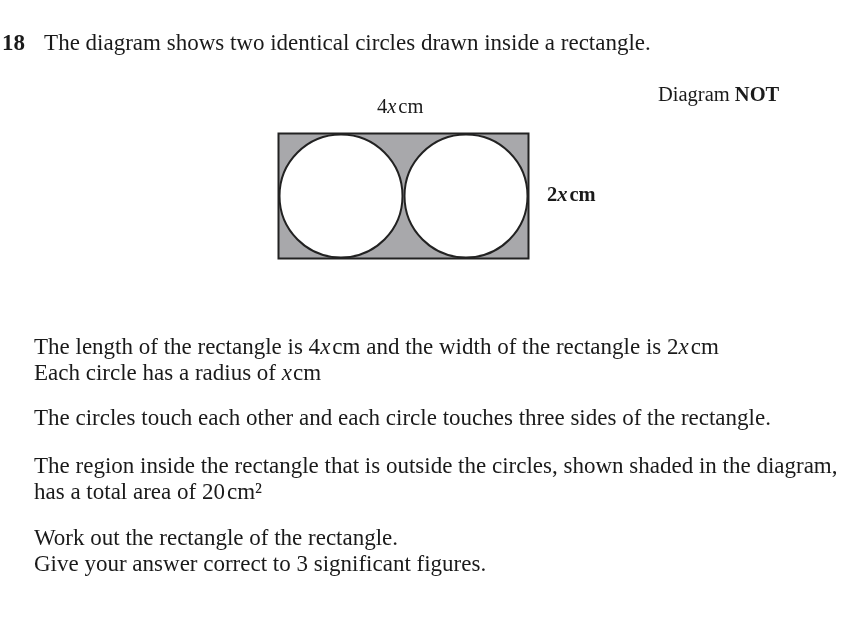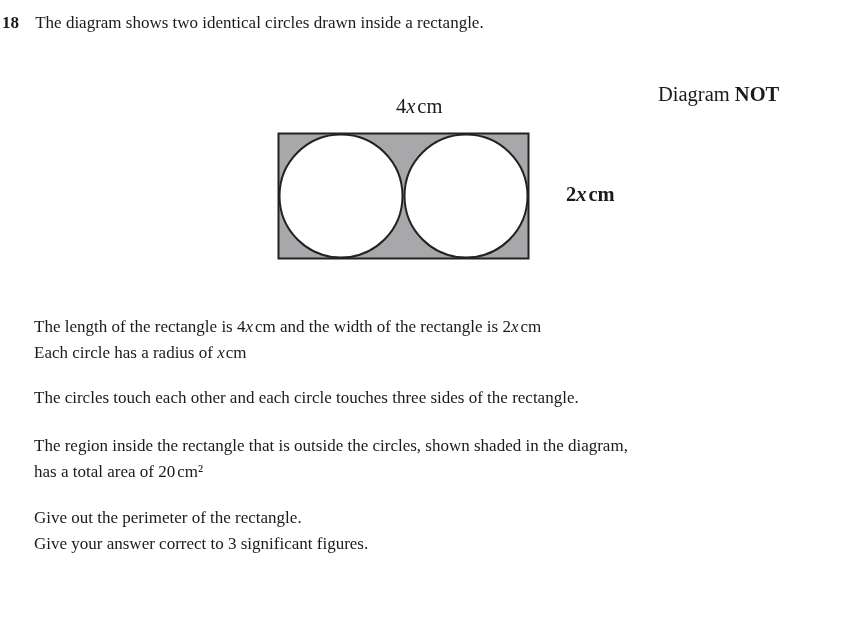--- a/index.html
+++ b/index.html
@@ -2,23 +2,23 @@
 <html><head>
 <meta charset="utf-8">
 <style>
   html, body { margin: 0; padding: 0; }
   body {
     width: 842px; height: 631px; background: #ffffff; position: relative; overflow: hidden;
     font-family: "Liberation Serif", "DejaVu Serif", serif; color: #1a1a1a;
   }
   .abs { position: absolute; white-space: nowrap; }
   .qnum { font-weight: bold; }
-  .line { font-size: 17px; line-height: 24px; }
+  .line { font-size: 23px; line-height: 24px; margin-top: 20px; }
   .diagram { position: absolute; left: 270px; top: 85px; width: 360px; height: 190px; }
-  .label { font-size: 20.5px; margin-left: 19px; }
+  .label { font-size: 20.5px; }
   .note { font-size: 20.5px; line-height: 26px; }
   .note b { font-weight: bold; }
   i.var { font-style: italic; }
 </style>
 </head>
 <body>
 
 <div class="abs line" style="left:2px; top:11px;">
   <span class="qnum">18</span>
   <span style="display:inline-block;width:8px;"></span>
@@ -47,14 +47,14 @@
   <span>The length of the rectangle is 4</span><i class="var">x</i><span style="margin-left:2px;">cm and the width of the rectangle is 2</span><i class="var">x</i><span style="margin-left:2px;">cm</span>
 </div>
 <div class="abs line" style="left:34px; top:341px;">
   <span>Each circle has a radius of </span><i class="var">x</i><span style="margin-left:1px;">cm</span>
 </div>
 <div class="abs line" style="left:34px; top:386px;">The circles touch each other and each circle touches three sides of the rectangle.</div>
 <div class="abs line" style="left:34px; top:434px;">The region inside the rectangle that is outside the circles, shown shaded in the diagram,</div>
 <div class="abs line" style="left:34px; top:460px;">
   <span>has a total area of 20</span><span style="margin-left:2px;text-align:right;">cm²</span>
 </div>
-<div class="abs line" style="left:34px; top:506px;">Give out the perimeter of the rectangle.</div>
+<div class="abs line" style="left:34px; top:506px;">Work out the rectangle of the rectangle.</div>
 <div class="abs line" style="left:34px; top:532px;">Give your answer correct to 3 significant figures.</div>
 
 </body></html>

